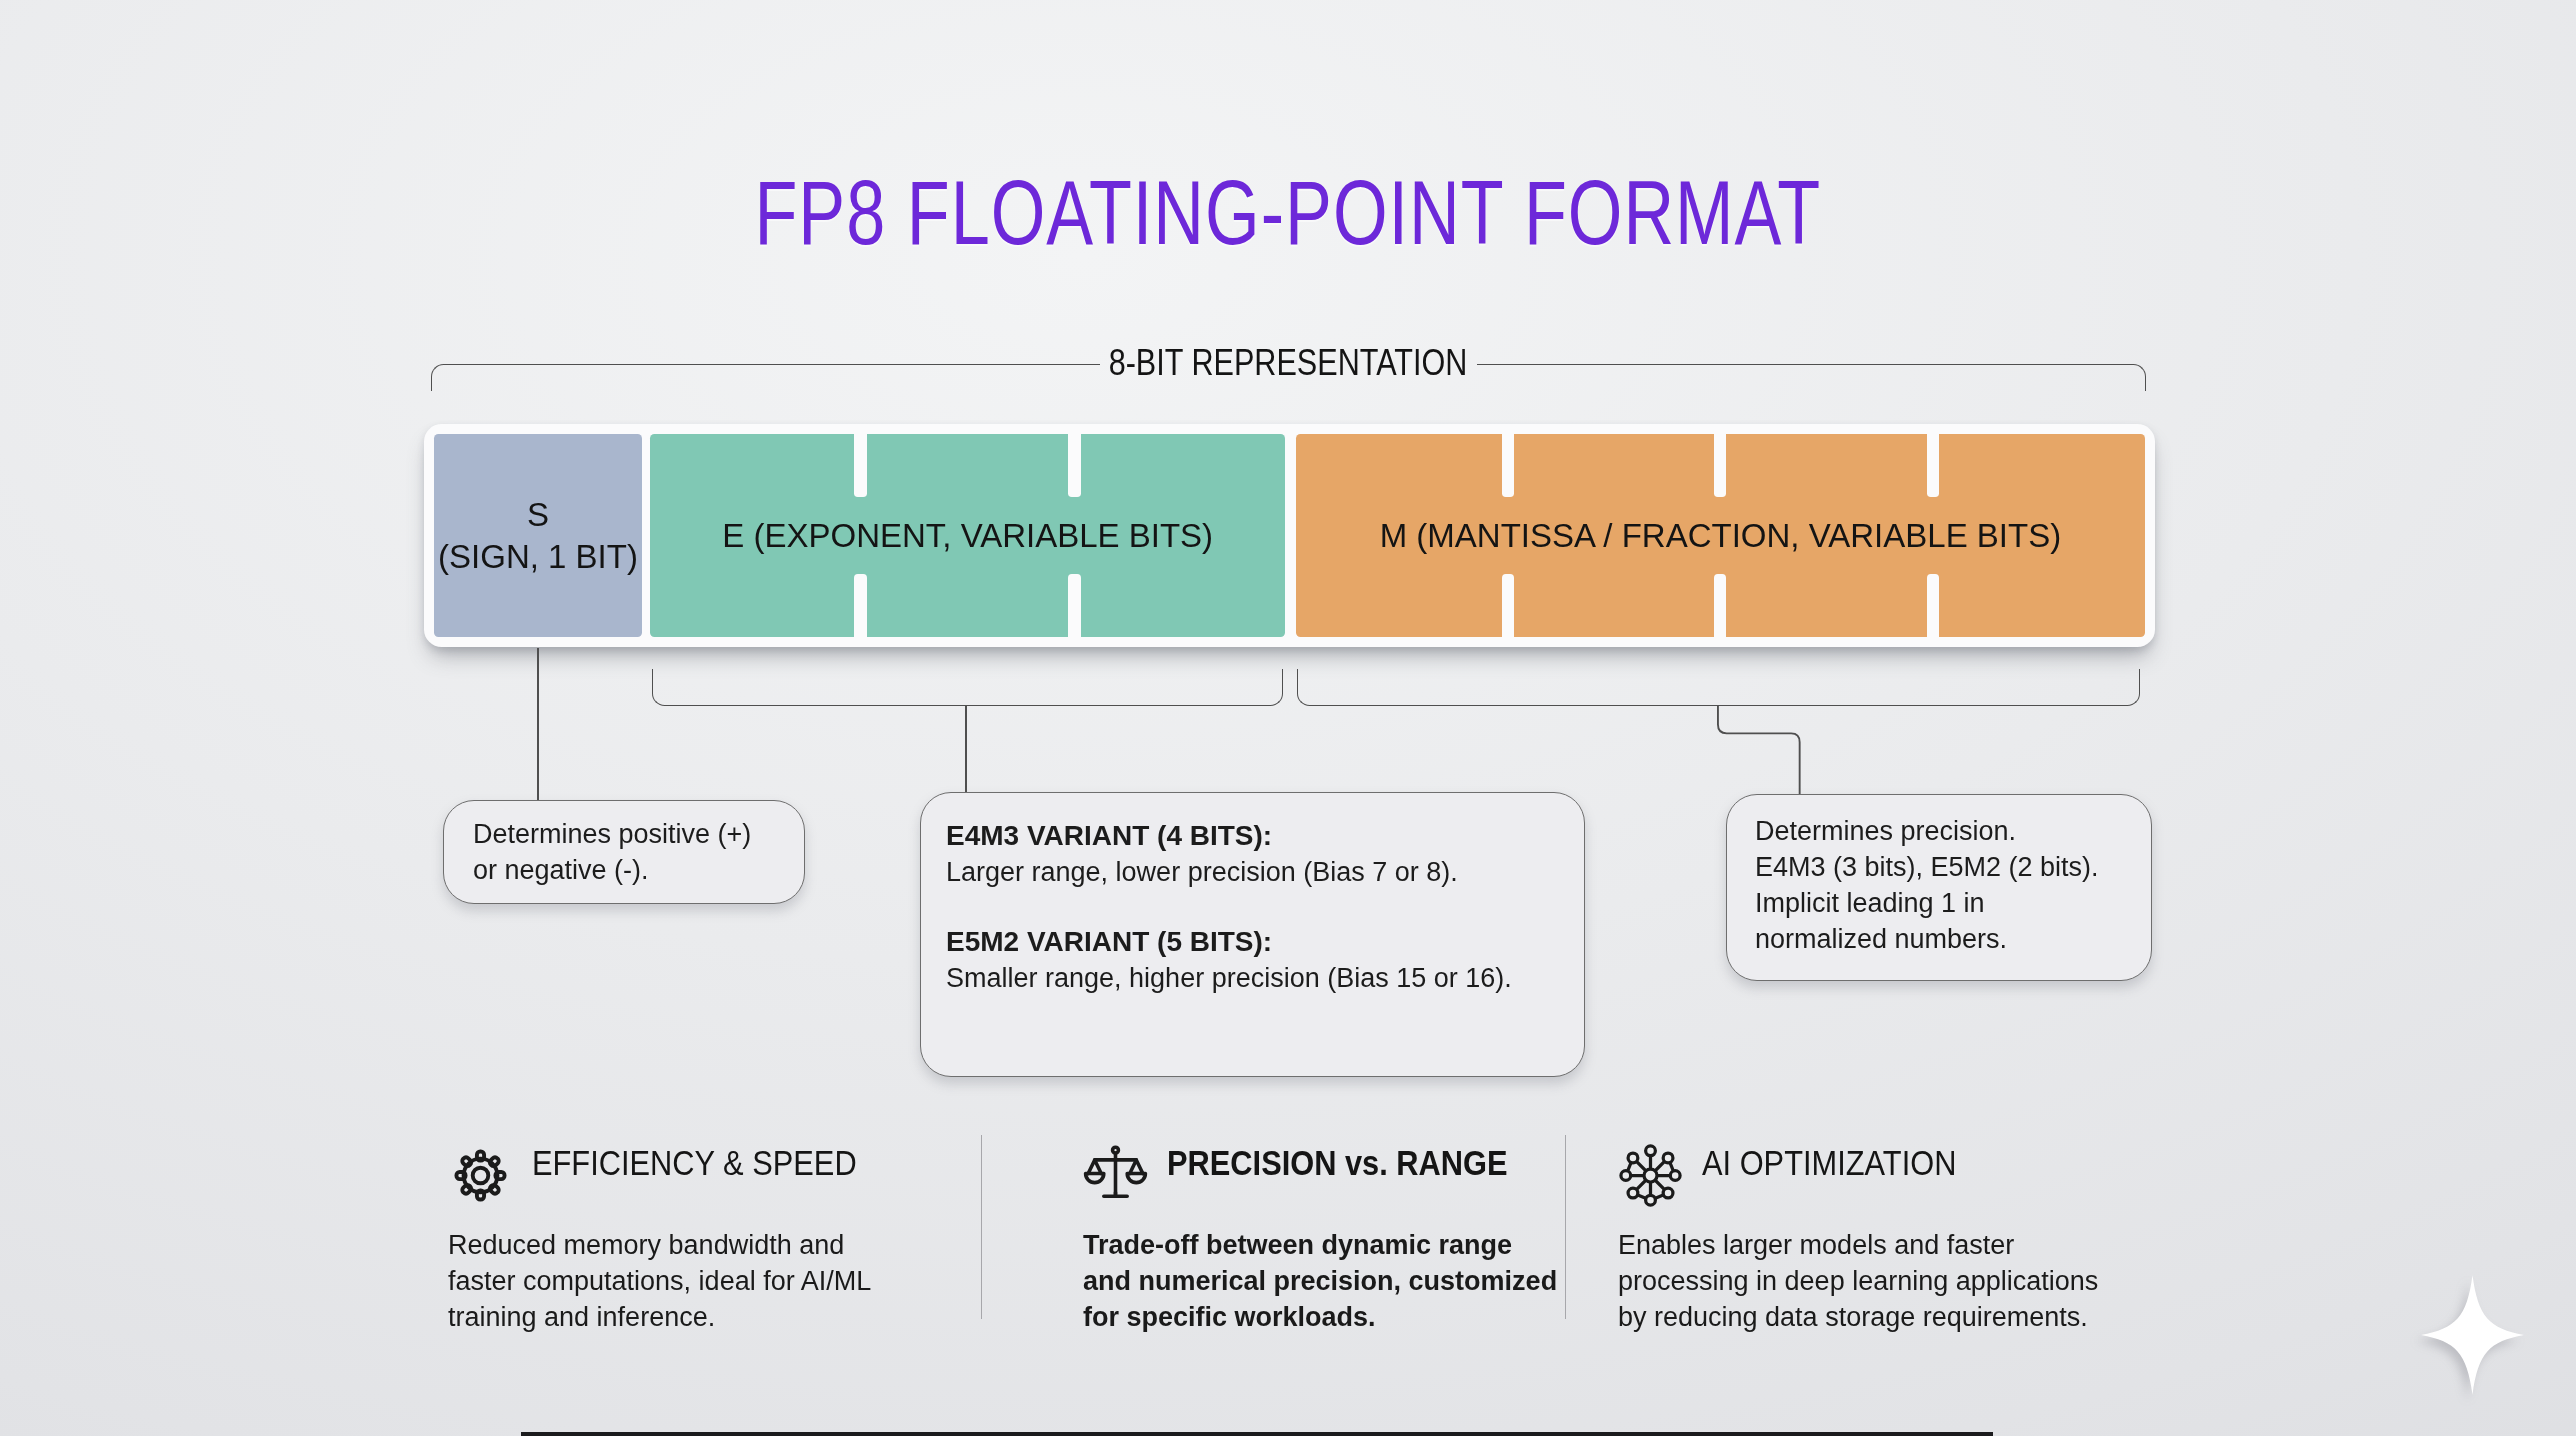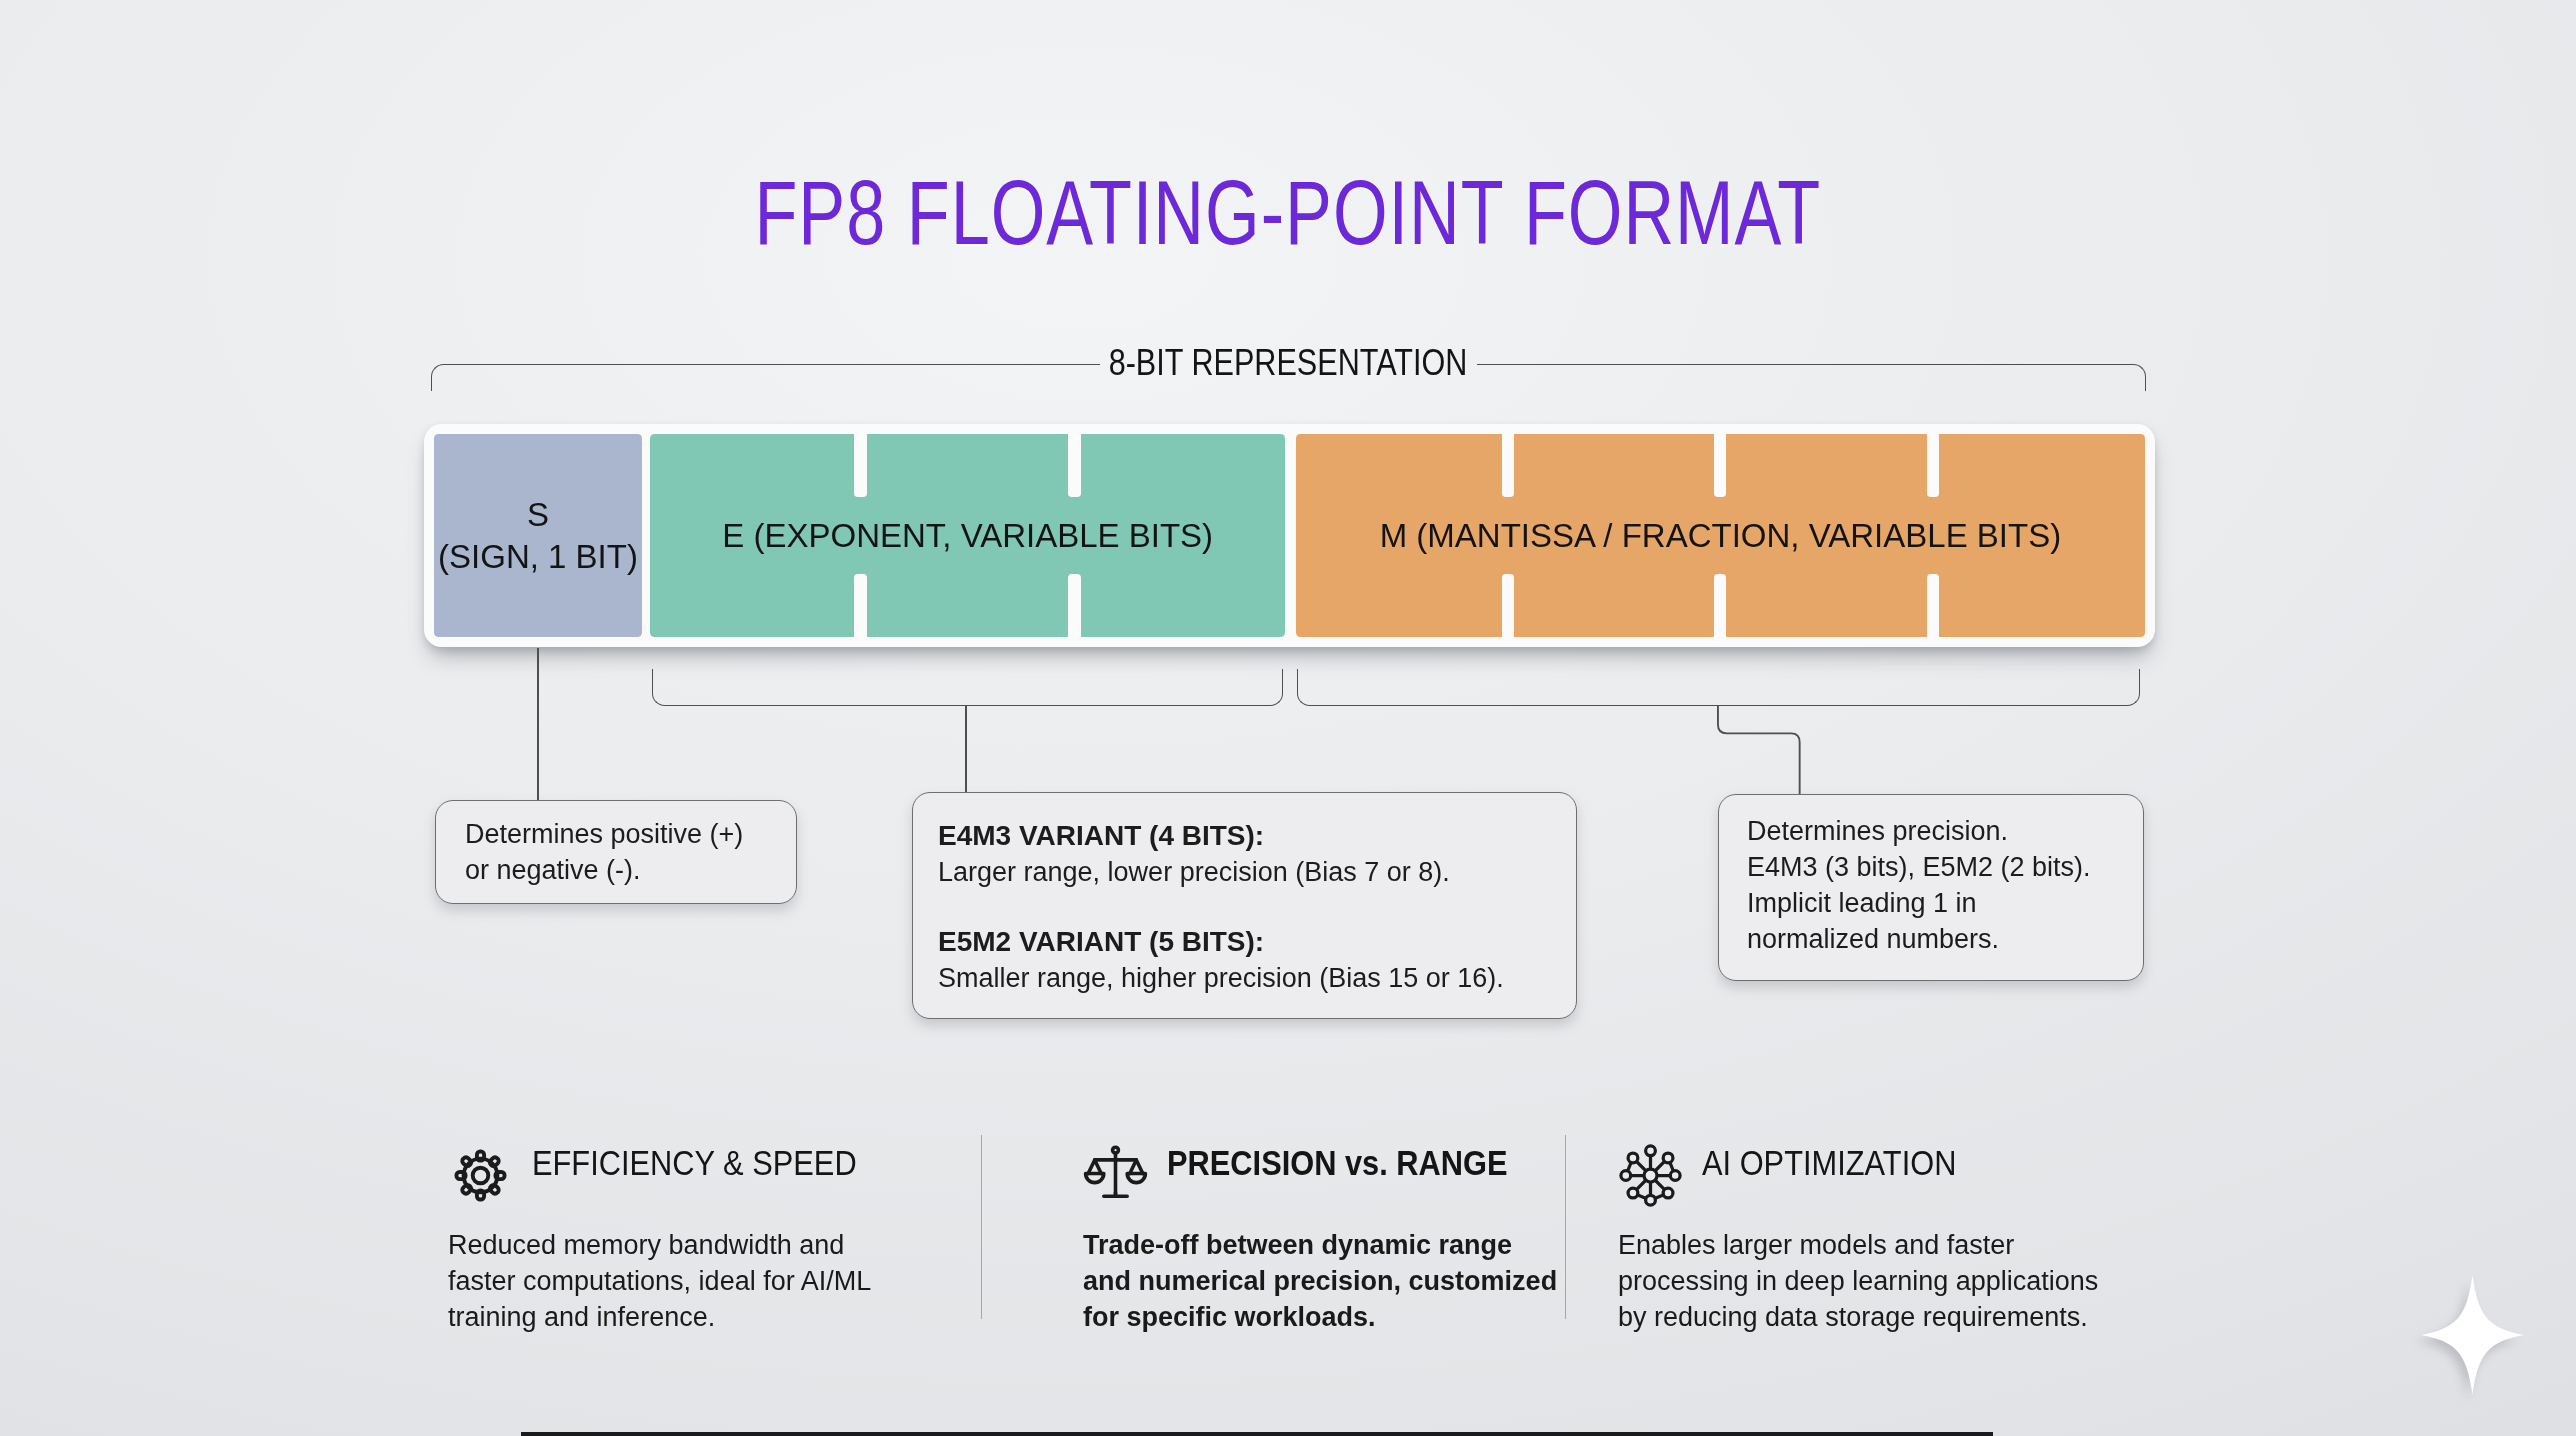--- a/index.html
+++ b/index.html
@@ -43,24 +43,24 @@
   .vline{background:#4f4f4f;width:1.9px;}
   #conn-sign{left:537px;top:648px;height:153px;}
   #conn-exp{left:965px;top:705px;height:89px;}
   .sub-bracket{height:36px;border-left:1.9px solid #4f4f4f;border-right:1.9px solid #4f4f4f;
     border-bottom:1.9px solid #4f4f4f;border-bottom-left-radius:12.6px;border-bottom-right-radius:12.6px;}
   #sb-exp{left:652px;top:669px;width:629px;}
   #sb-mant{left:1297px;top:669px;width:841px;}
   #conn-mant{left:1717px;top:705px;}
 
   
-  .callout{background:#ededf0;border:1.9px solid #6e6e6e;border-radius:18px;box-sizing:border-box;
-    box-shadow:0 6.3px 11.3px rgba(115,120,130,0.28);font-size:27px;line-height:36px;}
+  .callout{background:#ededf0;border:1.9px solid #6e6e6e;border-radius:31px;box-sizing:border-box;
+    box-shadow:0 6.3px 11.3px rgba(115,120,130,0.28);font-size:27px;line-height:36px;margin-left:8px;}
   #callout-sign{left:435px;top:800px;width:362px;height:104px;padding:15px 0 0 29px;}
-  #callout-exponent{left:912px;top:792px;width:665px;height:227px;padding:25px 0 0 25px;}
+  #callout-exponent{left:912px;top:792px;width:665px;height:285px;padding:25px 0 0 25px;}
   #callout-exponent .vtitle{font-weight:bold;font-size:28px;}
   #callout-exponent .gap{height:34px;}
   #callout-mantissa{left:1718px;top:794px;width:426px;height:187px;padding:17.6px 0 0 28px;}
 
   
   .feature{top:1143px;}
   #feature-1{left:448px;width:516px;}
   #feature-2{left:1083px;width:516px;font-weight:bold;}
   #feature-3{left:1618px;width:566px;}
   .f-header{display:flex;gap:19px;height:69px;}

